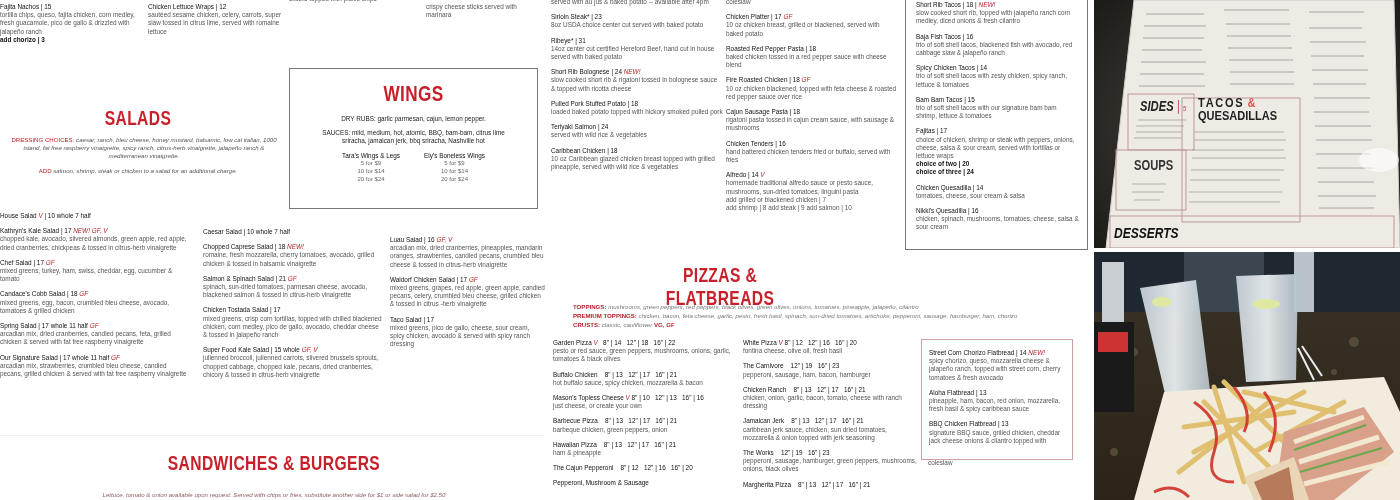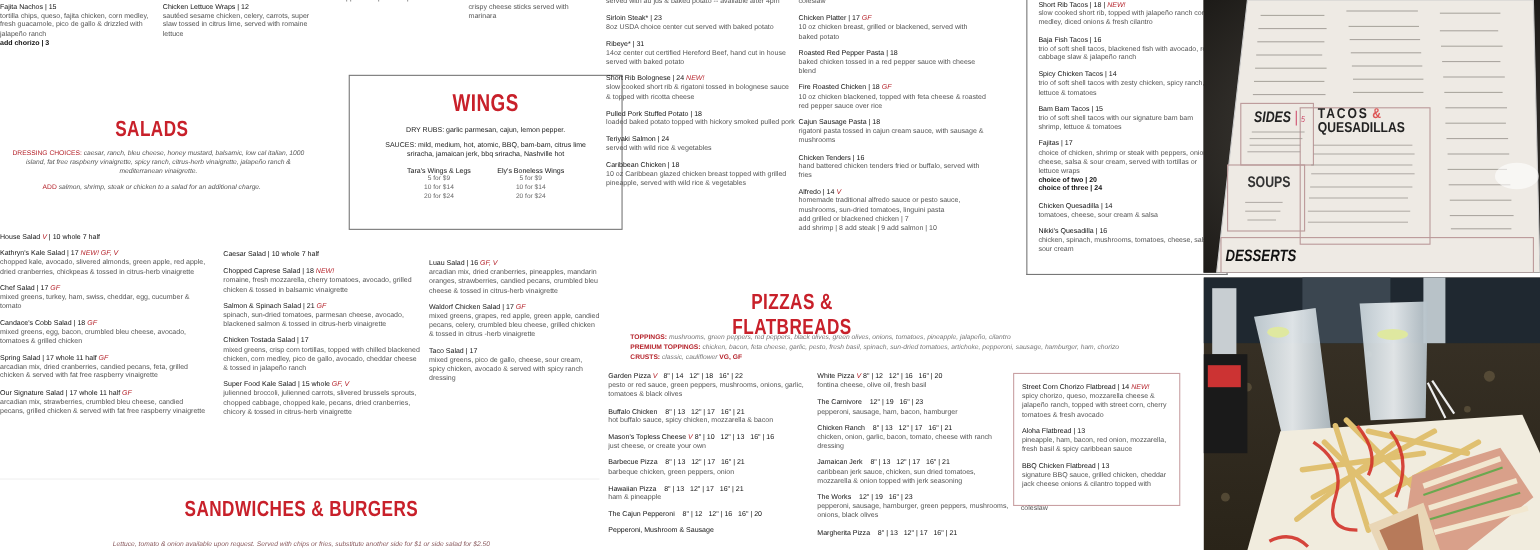--- a/index.html
+++ b/index.html
@@ -9,21 +9,21 @@
   .item { font-size: 6.4px; line-height: 8.2px; margin-bottom: 7px; }
   .item .nm { color: #111; font-weight: normal; display: block; }
   .item .ds { color: #555; display: block; }
   .item .extra { color: #111; display: block; font-weight: bold; }
   .tag { color: #b5232b; font-style: italic; }
   .heading { font-family: "Liberation Sans", sans-serif; font-weight: bold; color: #c8202a;
              letter-spacing: 0.5px; transform: scaleX(0.78); transform-origin: center; text-align: center; }
   .center { text-align: center; }
   .red { color: #b5232b; }
   .ital { font-style: italic; }
-  .box { border: 1px solid #777; margin-left: 28px; }
+  .box { border: 1px solid #777; }
   .photo { overflow: hidden; }
 </style>
 </head>
 <body>
 
 <div class="abs" style="left:0;top:3px;width:140px;">
   <div class="item">
     <span class="nm">Fajita Nachos | 15</span>
     <span class="ds">tortilla chips, queso, fajita chicken, corn medley, fresh guacamole, pico de gallo &amp; drizzled with jalapeño ranch</span>
     <span class="extra">add chorizo | 3</span>

